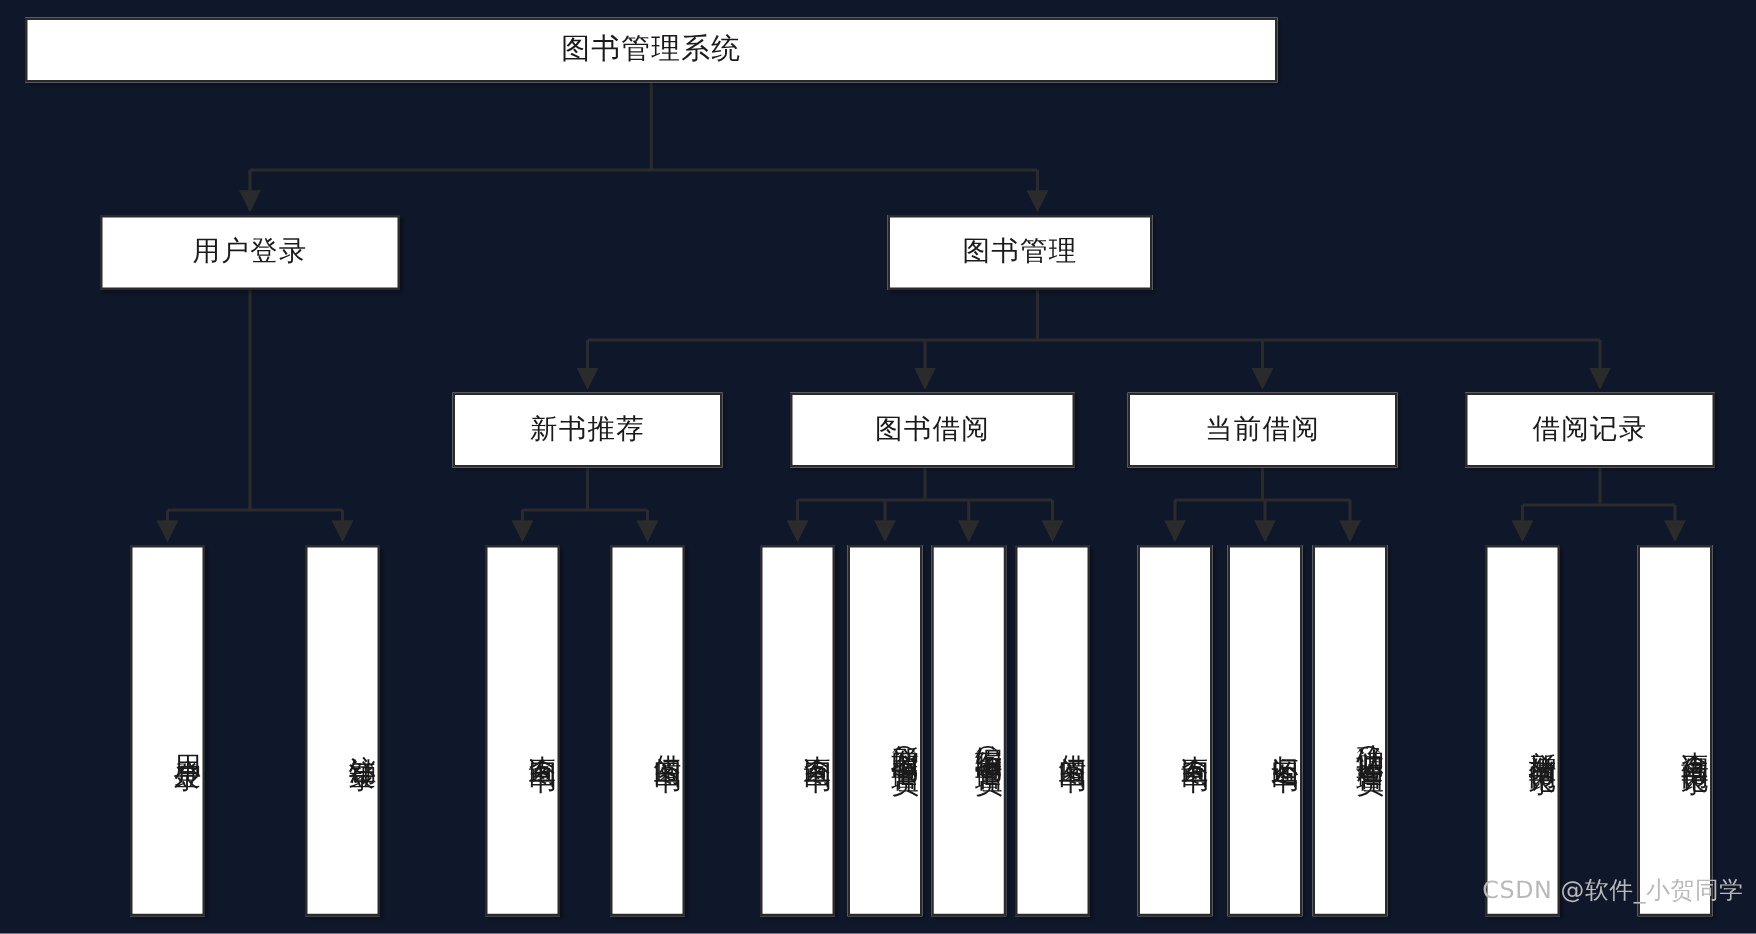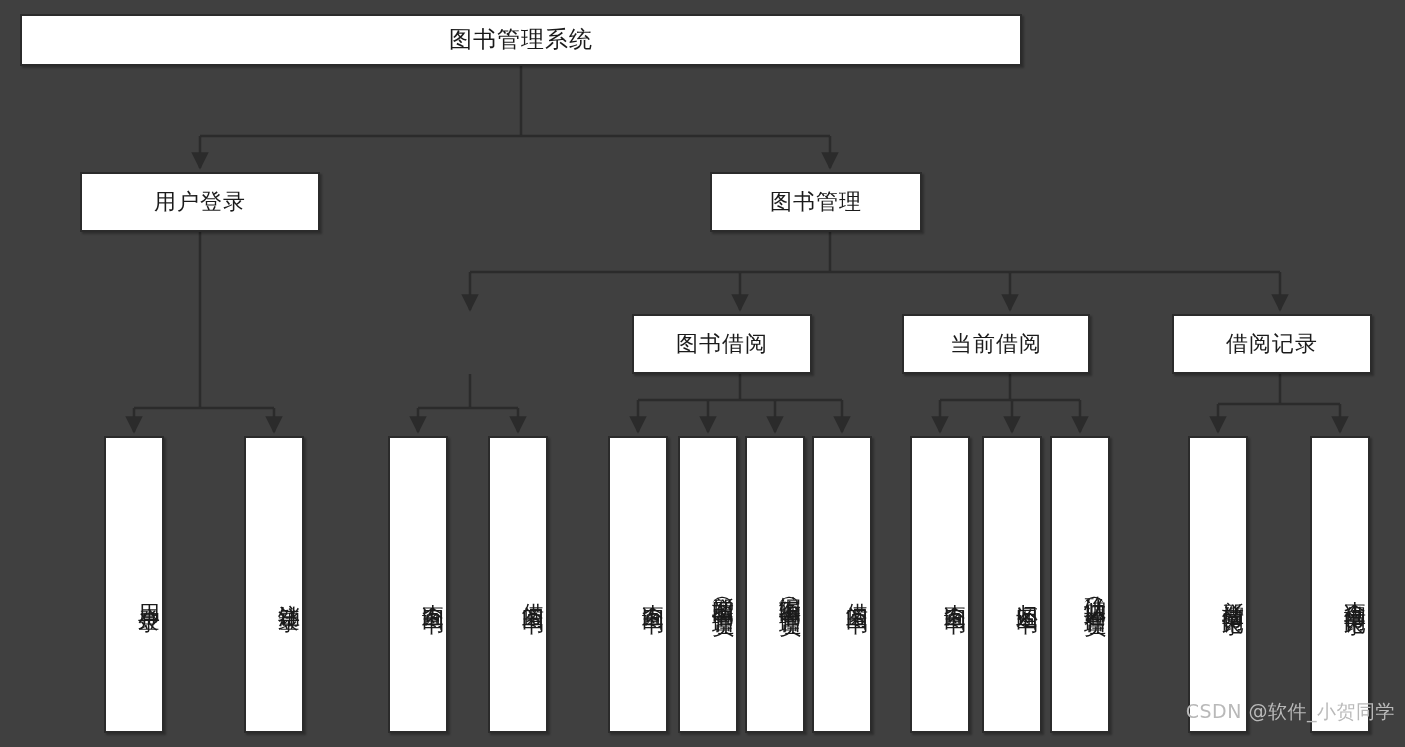--- a/index.html
+++ b/index.html
@@ -7,21 +7,21 @@
     padding: 0;
     background: #ffffff;
   }
   body {
     font-family: "DejaVu Sans", "Liberation Sans", sans-serif;
   }
   #diagram-root {
     position: relative;
     width: 1405px;
     height: 747px;
-    background: #404040;
+    background: #0f172a;
     overflow: hidden;
   }
   #wires {
     position: absolute;
     left: 0;
     top: 0;
     width: 1405px;
     height: 747px;
     pointer-events: none;
   }
@@ -130,24 +130,27 @@
     <span>图书管理系统</span>
   </div>
 
   <div class="node horiz" id="n-l2-0" style="left: 80px; top: 172px; width: 240px; height: 60px;">
     <span>用户登录</span>
   </div>
   <div class="node horiz" id="n-l2-1" style="left: 710px; top: 172px; width: 212px; height: 60px;">
     <span>图书管理</span>
   </div>
 
-  <div class="node horiz" id="n-l3-1" style="left: 632px; top: 314px; width: 180px; height: 60px;">
+  <div class="node horiz" id="n-l3-0" style="left: 362px; top: 314px; width: 216px; height: 60px;">
+    <span>新书推荐</span>
+  </div>
+  <div class="node horiz" id="n-l3-1" style="left: 632px; top: 314px; width: 228px; height: 60px;">
     <span>图书借阅</span>
   </div>
-  <div class="node horiz" id="n-l3-2" style="left: 902px; top: 314px; width: 188px; height: 60px;">
+  <div class="node horiz" id="n-l3-2" style="left: 902px; top: 314px; width: 216px; height: 60px;">
     <span>当前借阅</span>
   </div>
   <div class="node horiz" id="n-l3-3" style="left: 1172px; top: 314px; width: 200px; height: 60px;">
     <span>借阅记录</span>
   </div>
 
   <div class="node vert" id="n-lf-0" style="left: 104px; top: 436px; width: 60px; height: 297px;">
     <span class="vlabel">用户登录</span>
   </div>
   <div class="node vert" id="n-lf-1" style="left: 244px; top: 436px; width: 60px; height: 297px;">

